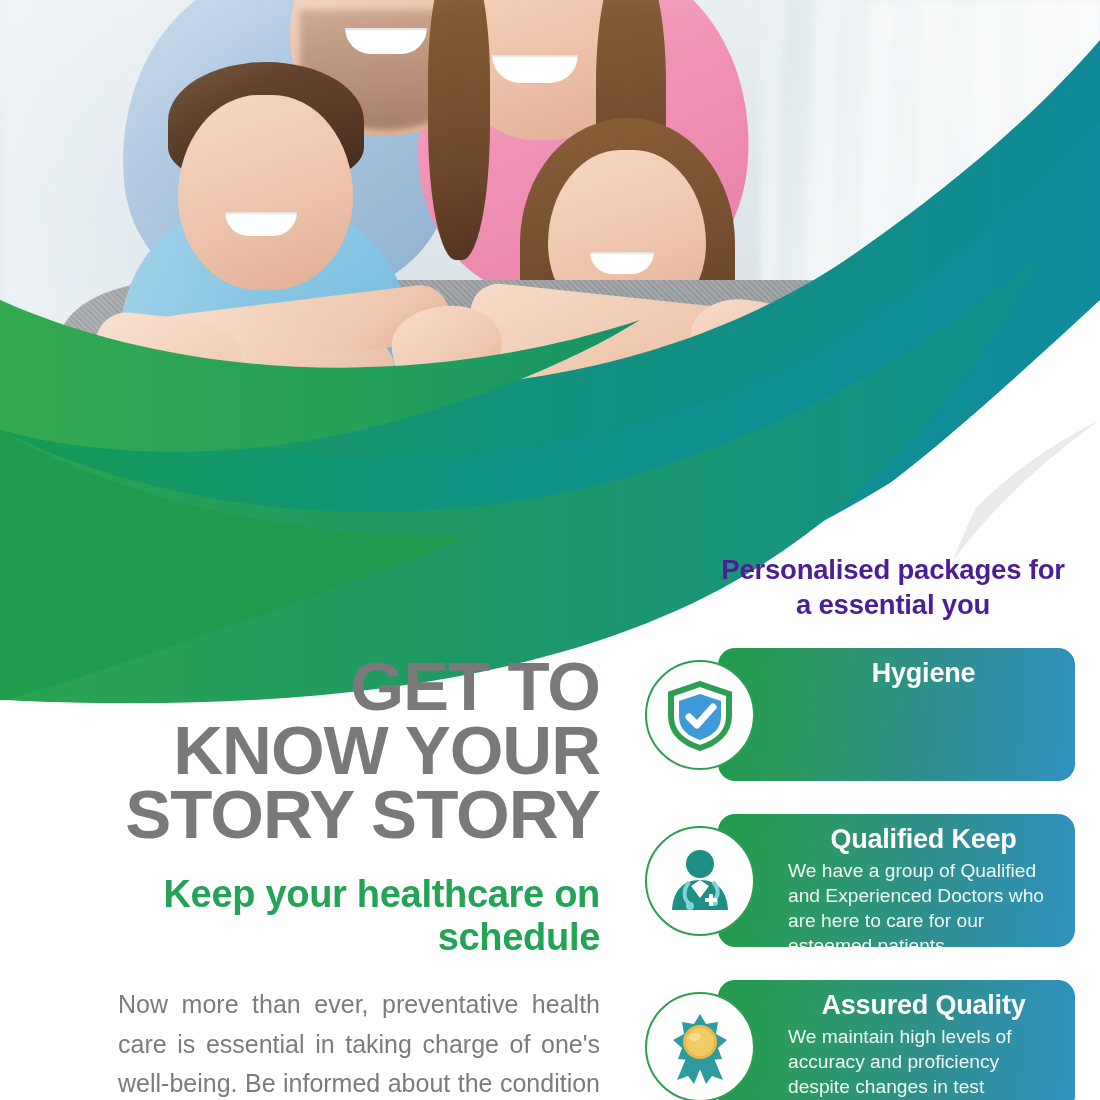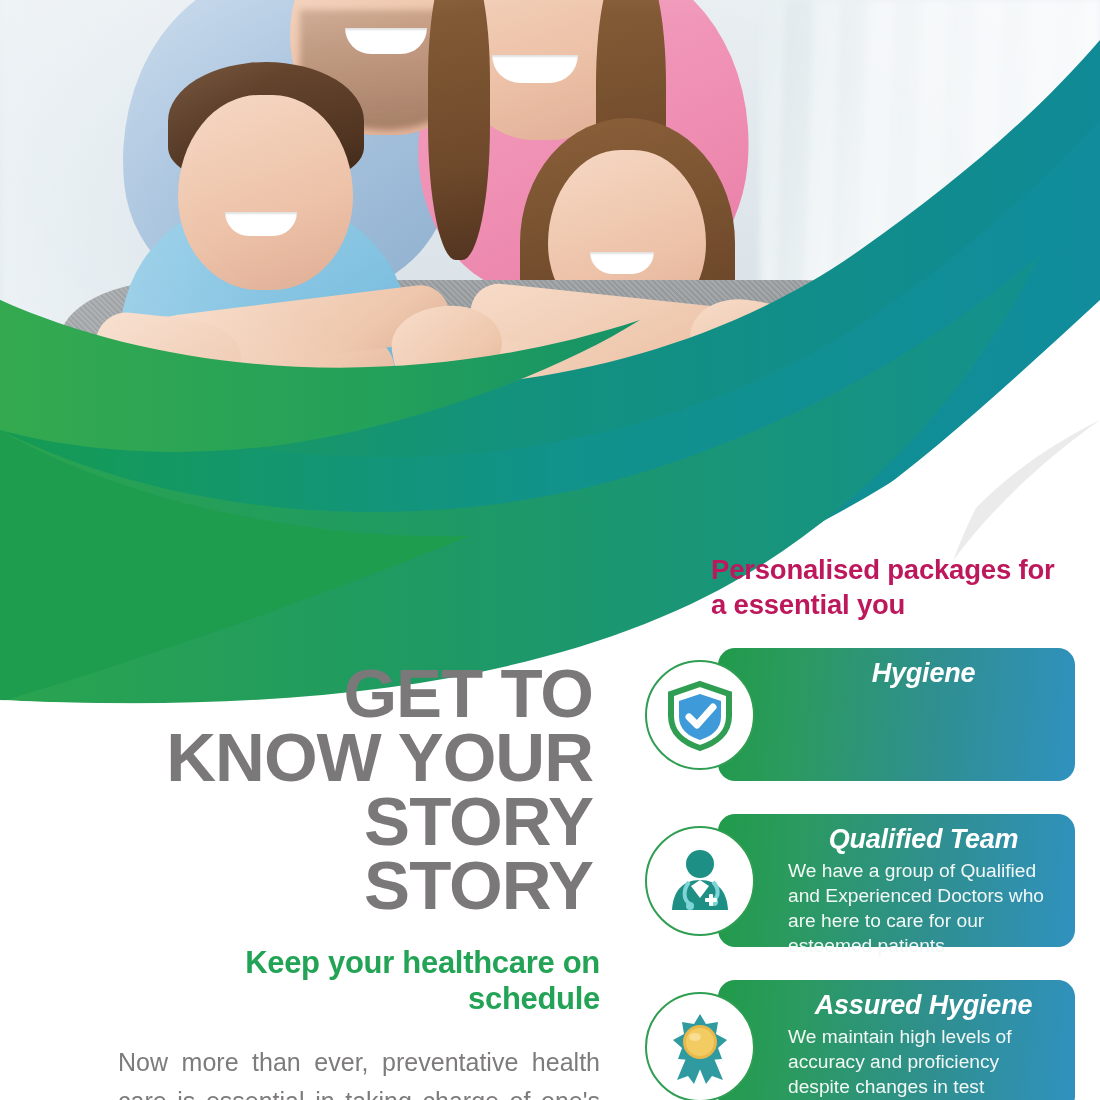--- a/index.html
+++ b/index.html
@@ -176,54 +176,55 @@
   
   .waves { position: absolute; left: 0; top: 0; width: 1100px; height: 1100px; }
 
   
   .left-col {
     position: absolute;
     left: 118px; top: 655px;
     width: 482px;
   }
   .headline {
-    margin: 7px;
+    margin: 0;
     text-align: right;
     color: #7a7879;
     font-size: 69px;
     line-height: .93;
     font-weight: 700;
     letter-spacing: -1px;
   }
   .subhead {
     margin: 26px 0 0 0;
     text-align: right;
     color: #23a355;
-    font-size: 31px;
+    font-size: 38px;
     font-weight: 700;
     letter-spacing: -.3px;
   }
   .body-copy {
     margin: 26px 0 0 0;
     text-align: justify;
     color: #7d7b7c;
     font-size: 25px;
     line-height: 1.58;
     font-weight: 400;
   }
 
   
   .right-col {
     position: absolute;
     left: 645px; top: 552px;
     width: 430px;
   }
   .packages-title {
     margin: 0;
-    color: #be185d;
+    text-align: center;
+    color: #4c1d95;
     font-size: 27.5px;
     line-height: 1.28;
     font-weight: 700;
     letter-spacing: -.2px;
     padding-left: 66px;
   }
 
   .card-wrap {
     position: relative;
     height: 140px;
@@ -239,21 +240,20 @@
     box-sizing: border-box;
     padding: 11px 16px 10px 70px;
   }
   .card-title {
     margin: 0;
     text-align: center;
     font-size: 27px;
     font-weight: 700;
     line-height: 1.1;
     letter-spacing: -.2px;
-    font-style: italic;
   }
   .card-desc {
     margin: 4px 0 0 0;
     font-size: 19.2px;
     line-height: 1.3;
     font-weight: 400;
     color: #f2f8f6;
   }
   .icon-badge {
     position: absolute;
@@ -385,41 +385,41 @@
         <svg width="78" height="78" viewBox="0 0 78 78">
           <path d="M39 8 L68 18 V40 C68 57 55 67 39 72 C23 67 10 57 10 40 V18 Z" fill="#ffffff" stroke="#2f9e52" stroke-width="6"></path>
           <path d="M39 18 L60 25 V41 C60 53 51 60 39 64 C27 60 18 53 18 41 V25 Z" fill="#3e9ad8"></path>
           <path d="M28 41 L36 49 L52 31" fill="none" stroke="#ffffff" stroke-width="7" stroke-linecap="round" stroke-linejoin="round"></path>
         </svg>
       </div>
     </div>
 
     <div class="card-wrap">
       <div class="card">
-        <p class="card-title">Qualified Team</p>
+        <p class="card-title">Qualified Keep</p>
         <p class="card-desc">We have a group of Qualified and Experienced Doctors who are here to  care for our esteemed patients</p>
       </div>
       <div class="icon-badge">
         <svg width="78" height="78" viewBox="0 0 78 78">
           <circle cx="39" cy="22" r="14" fill="#1e8f84"></circle>
           <path d="M39 38 C21 38 12 50 11 68 H67 C66 50 57 38 39 38 Z" fill="#1e8f84"></path>
           <path d="M39 38 L30 44 L39 56 L48 44 Z" fill="#ffffff"></path>
           <path d="M28 40 C22 48 22 58 29 62" fill="none" stroke="#7fd4d8" stroke-width="4"></path>
           <circle cx="29" cy="64" r="4" fill="#7fd4d8"></circle>
           <path d="M52 40 C58 46 58 54 53 58" fill="none" stroke="#7fd4d8" stroke-width="4"></path>
           <circle cx="53" cy="60" r="4" fill="#7fd4d8"></circle>
           <rect x="44" y="56" width="12" height="4" rx="1" fill="#ffffff"></rect>
           <rect x="48" y="52" width="4" height="12" rx="1" fill="#ffffff"></rect>
         </svg>
       </div>
     </div>
 
     <div class="card-wrap">
       <div class="card">
-        <p class="card-title">Assured Hygiene</p>
+        <p class="card-title">Assured Quality</p>
         <p class="card-desc">We maintain high levels of accuracy and proficiency despite changes in test methods and the volume of</p>
       </div>
       <div class="icon-badge">
         <svg width="78" height="78" viewBox="0 0 78 78">
           <path d="M26 48 L16 72 L27 68 L33 76 L42 54 Z" fill="#2f9aa0"></path>
           <path d="M52 48 L62 72 L51 68 L45 76 L36 54 Z" fill="#2f9aa0"></path>
           <g fill="#2f9aa0">
             <circle cx="39" cy="34" r="26" opacity="0"></circle>
             <path d="M39 6 L45 16 L57 14 L55 26 L66 32 L57 40 L61 51 L49 52 L44 63
                      L39 54 L34 63 L29 52 L17 51 L21 40 L12 32 L23 26 L21 14 L33 16 Z"></path>

